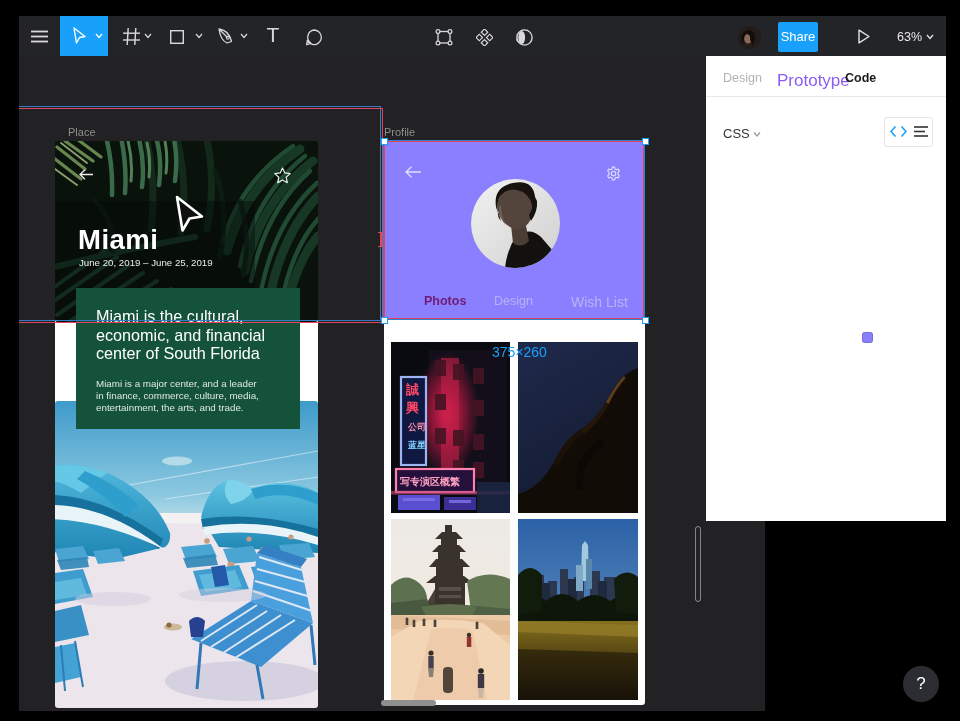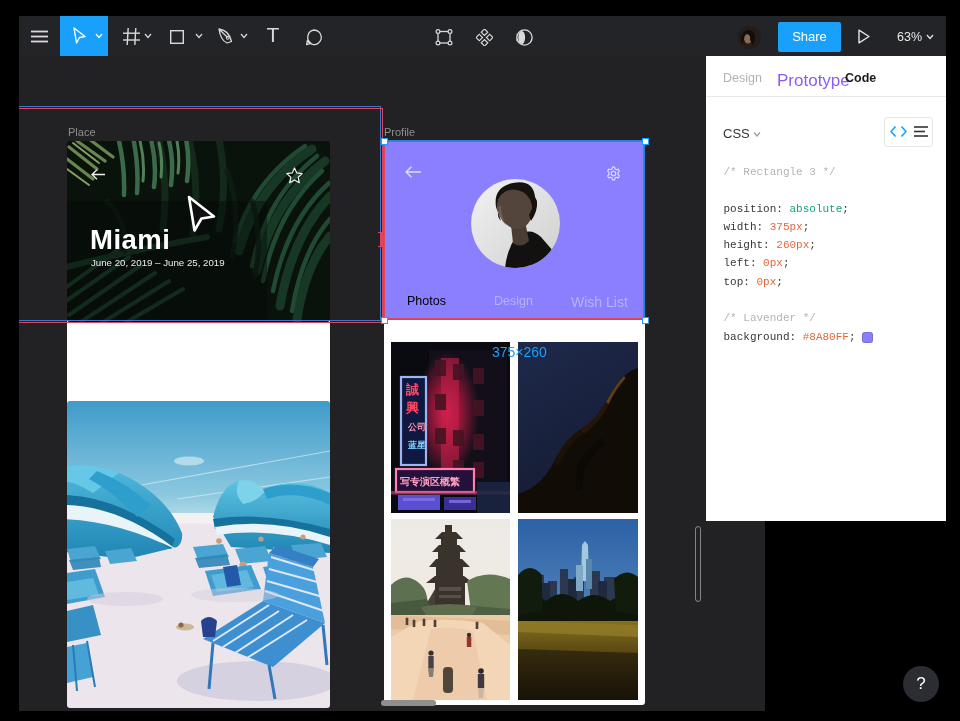--- a/index.html
+++ b/index.html
@@ -99,37 +99,37 @@
             <circle cx="11.5" cy="11.5" r="11.5"></circle>
           </clipPath>
         </defs>
       <g clip-path="url(#avc)">
         <rect width="23" height="23" fill="#241c18"></rect>
         <ellipse cx="10" cy="12" rx="4" ry="5.5" fill="#8a6a55"></ellipse>
         <path d="M5 7 Q11 1 16 7 Q18 12 15 19 L12 14 Q13 9 9 8 Q6 9 6 14 L4 18 Q2 11 5 7Z" fill="#120d0b"></path>
       </g>
     </svg>
 
-    <div class="abs" style="left:759px;top:6px;width:63px;height:30px;background:#18a0fb;border-radius:2px;color:#fff;font-size:13px;text-align:center;line-height:30px">Share</div>
+    <div class="abs" style="left:759px;top:6px;width:40px;height:30px;background:#18a0fb;border-radius:2px;color:#fff;font-size:13px;text-align:center;line-height:30px">Share</div>
 
     <svg class="icon" style="left:839px;top:13px" width="12" height="15" viewBox="0 0 12 15">
       <path d="M1 1.2 L11 7.5 L1 13.8 Z" fill="none" stroke="#e5e5e5" stroke-width="1.4" stroke-linejoin="round"></path>
     </svg>
     <div class="abs" style="left:878px;top:14px;width:36px;height:14px;color:#e8e8e8;font-size:12.5px;line-height:14px">63%</div>
     <svg class="icon" style="left:907px;top:18px" width="8" height="6" viewBox="0 0 8 6">
         <path d="M1 1 L4 4.5 L7 1" fill="none" stroke="#e8e8e8" stroke-width="1.2"></path>
       </svg>
   </div>
 
   <div id="canvas">
 
     <div class="abs" style="left:49px;top:70px;color:#8e8e8e;font-size:11px">Place</div>
     <div class="abs" style="left:365px;top:70px;color:#8e8e8e;font-size:11px">Profile</div>
 
-    <div class="abs" style="left:48px;top:85px;width:263px;height:567px;background:#fff;border-radius:12px">
+    <div class="abs" style="left:36px;top:85px;width:263px;height:567px;background:#fff;border-radius:12px">
 
       <svg class="abs" style="left:0;top:0" width="263" height="181" viewBox="0 0 263 181">
         <defs>
           <clipPath id="palmclip">
               <rect width="263" height="181" rx="3"></rect>
             </clipPath>
           <linearGradient id="palmbg" x1="0" y1="0" x2="1" y2="1">
             <stop offset="0" stop-color="#10201566"></stop>
               <stop offset="0.5" stop-color="#0a140e"></stop>
               <stop offset="1" stop-color="#0d1a11"></stop>
@@ -212,20 +212,24 @@
       <svg class="abs" style="left:219px;top:26px" width="17" height="17" viewBox="0 0 17 17">
         <path d="M8.5 1 L10.8 5.9 L16.2 6.6 L12.2 10.3 L13.3 15.7 L8.5 13 L3.7 15.7 L4.8 10.3 L0.8 6.6 L6.2 5.9 Z" fill="none" stroke="#f0f0f0" stroke-width="1.2" stroke-linejoin="round"></path>
       </svg>
 
       <svg class="abs" style="left:119px;top:54px" width="32" height="40" viewBox="0 0 32 40">
         <path d="M3 2 L28 21.5 L15.5 23.5 L8.5 35.5 Z" fill="#101010" stroke="#fff" stroke-width="2.6" stroke-linejoin="round"></path>
       </svg>
       <div class="abs" style="left:23px;top:83px;color:#fff;font-size:27.5px;font-weight:700;letter-spacing:0.5px">Miami</div>
       <div class="abs" style="left:24px;top:116px;color:#ececec;font-size:9.7px">June 20, 2019 – June 25, 2019</div>
 
+      <div class="abs" style="left:21px;top:147px;width:224px;height:141px;background:#14533a;z-index:3">
+        <div class="abs" style="left:20px;top:19px;width:215px;color:#fff;font-size:16.2px;line-height:18.6px;font-weight:400">Miami is the cultural,<br>economic, and financial<br>center of South Florida</div>
+        <div class="abs" style="left:20px;top:90px;width:210px;color:#dfe8e2;font-size:9.8px;line-height:12px">Miami is a major center, and a leader<br>in finance, commerce, culture, media,<br>entertainment, the arts, and trade.</div>
+      </div>
 
       <svg class="abs" style="left:0;top:260px" width="263" height="307" viewBox="0 0 263 307">
         <defs>
           <clipPath id="beachclip">
               <rect width="263" height="307" rx="3"></rect>
             </clipPath>
           <linearGradient id="sky" x1="0" y1="0" x2="0" y2="1">
             <stop offset="0" stop-color="#3e9bca"></stop>
               <stop offset="0.75" stop-color="#8cc8e0"></stop>
               <stop offset="1" stop-color="#c2e2ec"></stop>
@@ -368,21 +372,21 @@
 
           <path d="M28 28 Q27 38 35 46 Q30 36 30 26 Z" fill="#6e5d51"></path>
 
           <path d="M27 33 Q26 38 30 42 L28 35 Z" fill="#35291f"></path>
 
           <path d="M25 28 Q22 8 42 4 Q62 0 64 18 Q65 26 61 36 Q63 20 52 13 Q40 7 31 15 Q25 20 27 34 Z" fill="#16120e"></path>
           <path d="M58 36 Q64 26 62 14 L66 22 Q67 32 60 42 Z" fill="#16120e"></path>
         </g>
       </svg>
 
-      <div class="abs" style="left:23px;top:153px;color:#000000;font-size:12.5px;font-weight:400">Photos</div>
+      <div class="abs" style="left:40px;top:153px;color:#701a75;font-size:12.5px;font-weight:700">Photos</div>
       <div class="abs" style="left:110px;top:153px;color:#b9b1f5;font-size:12.5px">Design</div>
       <div class="abs" style="left:187px;top:153px;color:#b9b1f5;font-size:14px">Wish List</div>
 
       <svg class="abs" style="left:7px;top:201px" width="119" height="171" viewBox="0 0 119 171">
         <rect width="119" height="171" fill="#0a0b10"></rect>
         <rect x="38" y="8" width="78" height="145" fill="#120f1a"></rect>
         <radialGradient id="neonglow" cx="0.5" cy="0.5" r="0.5">
           <stop offset="0" stop-color="#e02256"></stop>
             <stop offset="0.45" stop-color="#8f1638"></stop>
             <stop offset="1" stop-color="#8f1638" stop-opacity="0"></stop>
@@ -586,27 +590,17 @@
         <path d="M5.5 1.5 L1 6.5 L5.5 11.5 M11.5 1.5 L16 6.5 L11.5 11.5" fill="none" stroke="#18a0fb" stroke-width="1.6"></path>
       </svg>
     <svg class="abs" style="left:208px;top:70px" width="14" height="11" viewBox="0 0 14 11">
         <g stroke="#333" stroke-width="1.6">
           <line x1="0" y1="1" x2="14" y2="1"></line>
           <line x1="0" y1="5.5" x2="11" y2="5.5"></line>
           <line x1="0" y1="10" x2="14" y2="10"></line>
         </g>
       </svg>
 
-    <div class="abs" style="left:17.5px;top:107px;font-family:'Liberation Mono',monospace;font-size:11px;line-height:18.3px;white-space:pre;color:#33383d"><span style="color:#b4b4b4">/* Rectangle 3 */</span>
-
-position: <span style="color:#12a57f">absolute</span>;
-width: <span style="color:#e2683c">375px</span>;
-height: <span style="color:#e2683c">260px</span>;
-left: <span style="color:#e2683c">0px</span>;
-top: <span style="color:#e2683c">0px</span>;
-
-<span style="color:#b4b4b4">/* Lavender */</span>
-background: <span style="color:#e2683c">#8A80FF</span>;</div>
     <div class="abs" style="left:156px;top:276px;width:11px;height:11px;background:#8a80ff;border:1px solid rgba(0,0,0,0.15);border-radius:3px"></div>
 
     <div class="abs" style="left:197px;top:610px;width:36px;height:36px;background:#2c2c33;border-radius:50%;color:#fff;font-size:17px;text-align:center;line-height:36px">?</div>
   </div>
 </div>
 
 </body></html>

